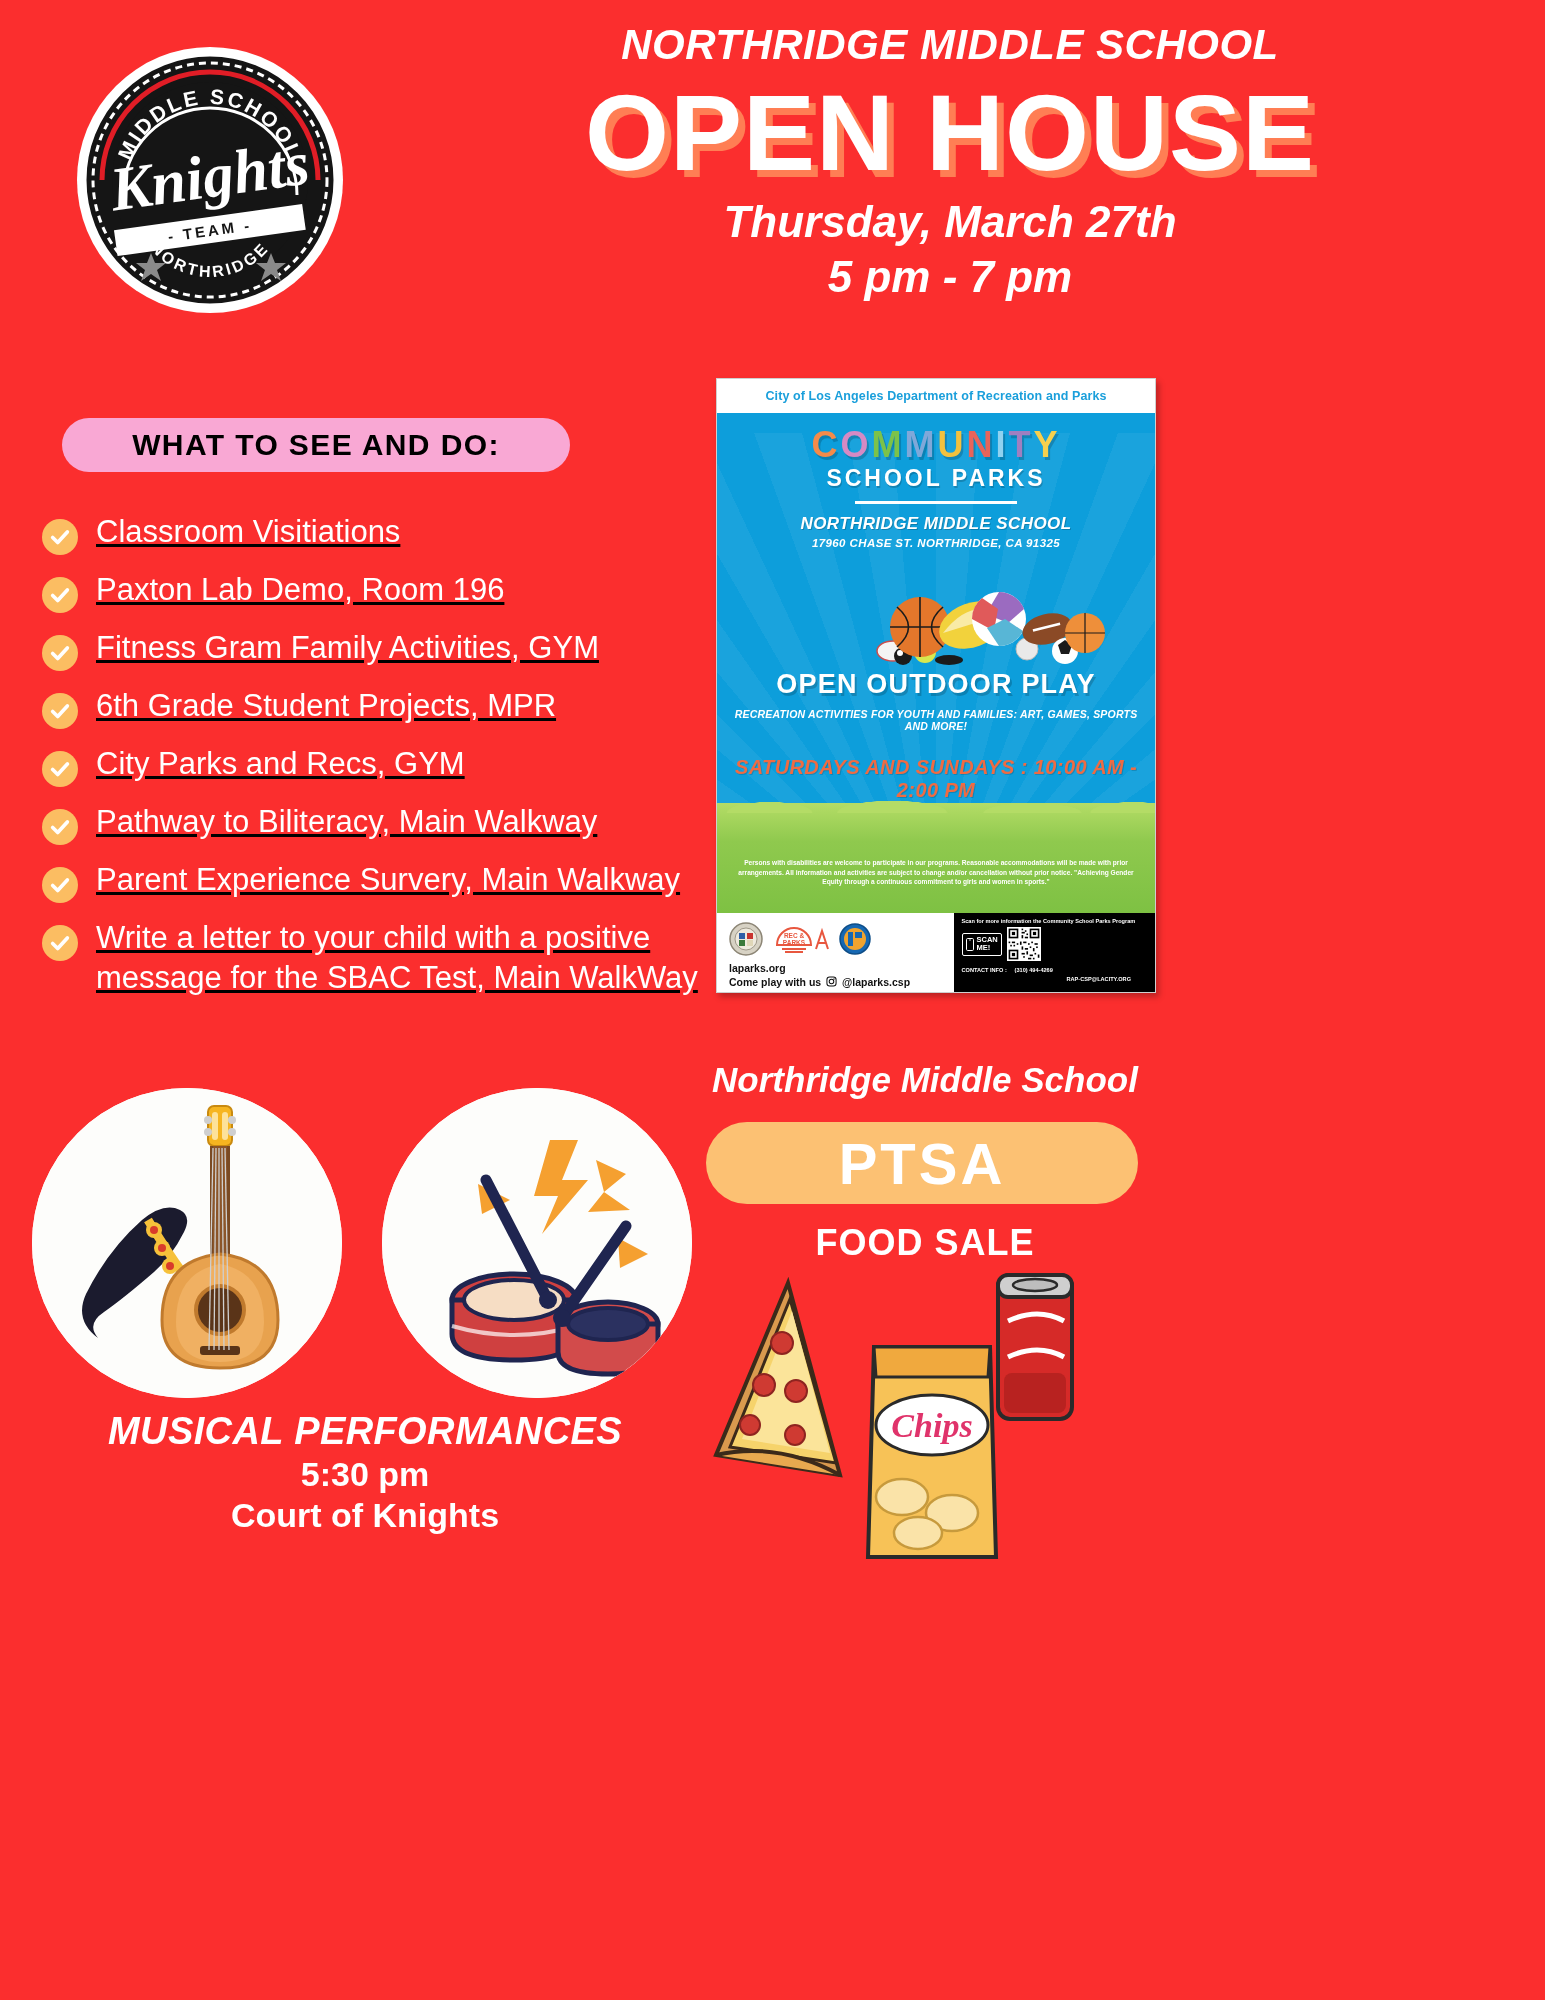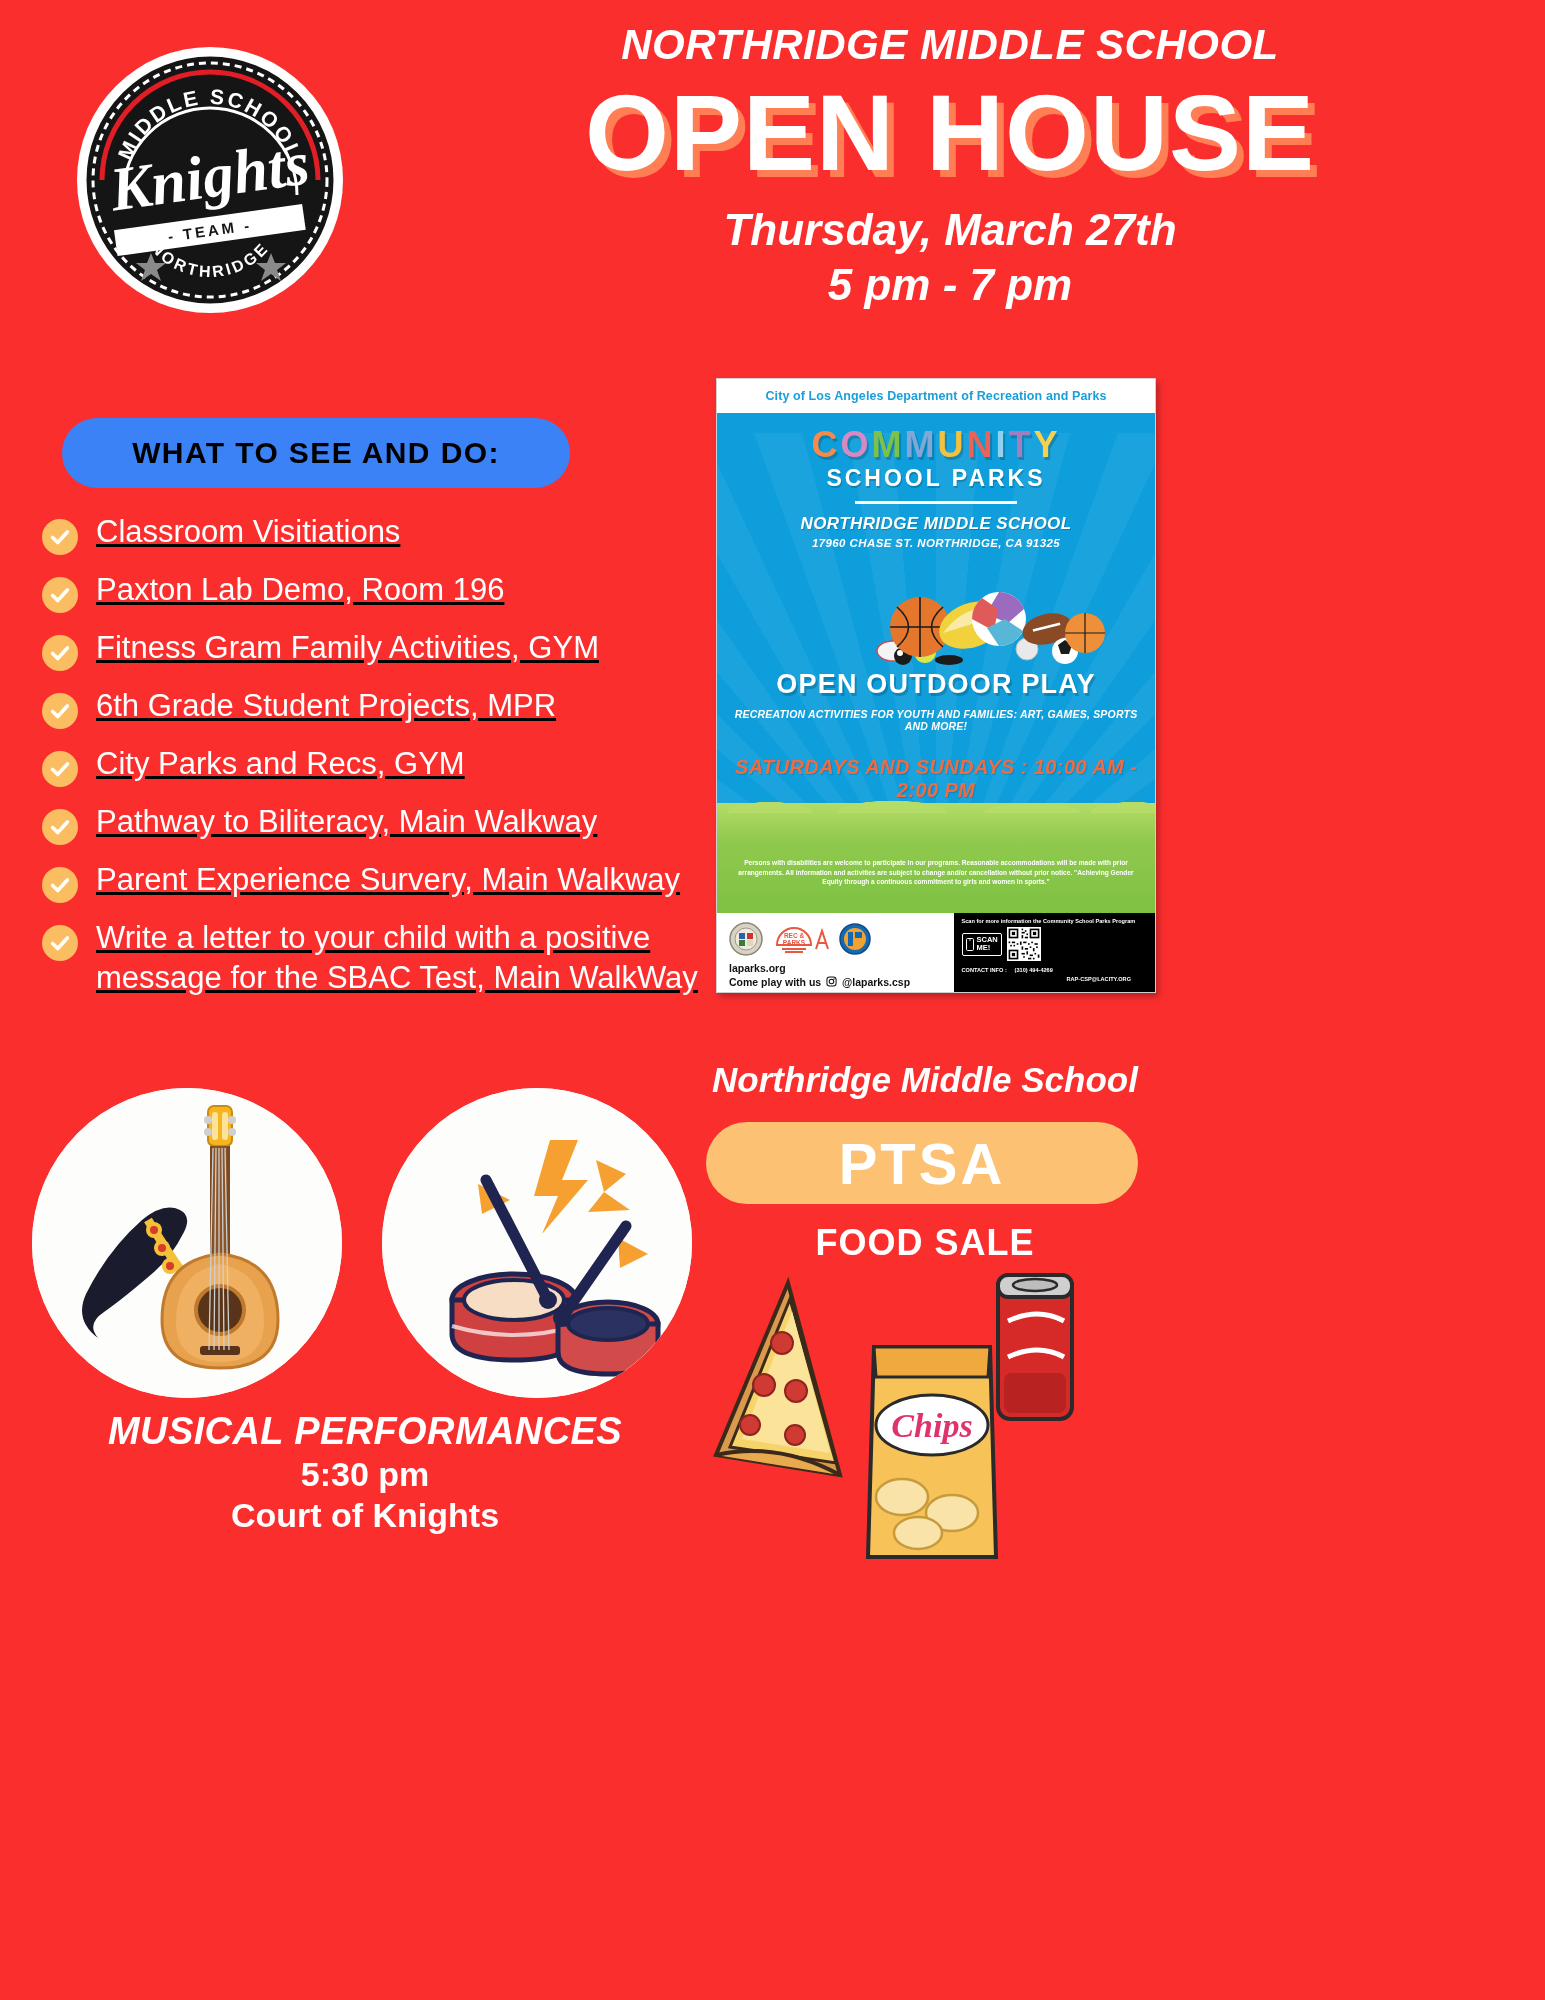--- a/index.html
+++ b/index.html
@@ -26,32 +26,32 @@
     font-size: 42px; font-weight: bold; font-style: italic;
     letter-spacing: 0.5px; line-height: 1.1;
   }
   .h-title {
     font-size: 108px; font-weight: bold; letter-spacing: 1px;
     line-height: 1.05; margin-top: 8px;
     text-shadow: 7px 7px 0 rgba(255,140,90,0.85);
   }
   .h-date {
     font-size: 44px; font-weight: bold; font-style: italic;
-    margin-top: 12px; line-height: 1.25;
+    margin-top: 4px; line-height: 1.25;
   }
   .h-time {
     font-size: 44px; font-weight: bold; font-style: italic;
     line-height: 1.25;
   }
 
   
   .see-and-do-pill {
     position: absolute; left: 62px; top: 418px;
-    width: 508px; height: 70px;
-    background: #3b82f6; border-radius: 36px;
+    width: 508px; height: 54px;
+    background: #f9a8d4; border-radius: 36px;
     display: flex; align-items: center; justify-content: center;
   }
   .see-and-do-pill span {
     color: #000; font-size: 30px; font-weight: bold; letter-spacing: 1.4px;
   }
   .checklist {
     position: absolute; left: 42px; top: 512px; width: 690px;
   }
   .check-row {
     display: flex; align-items: flex-start; margin-bottom: 15px; text-decoration: underline;

